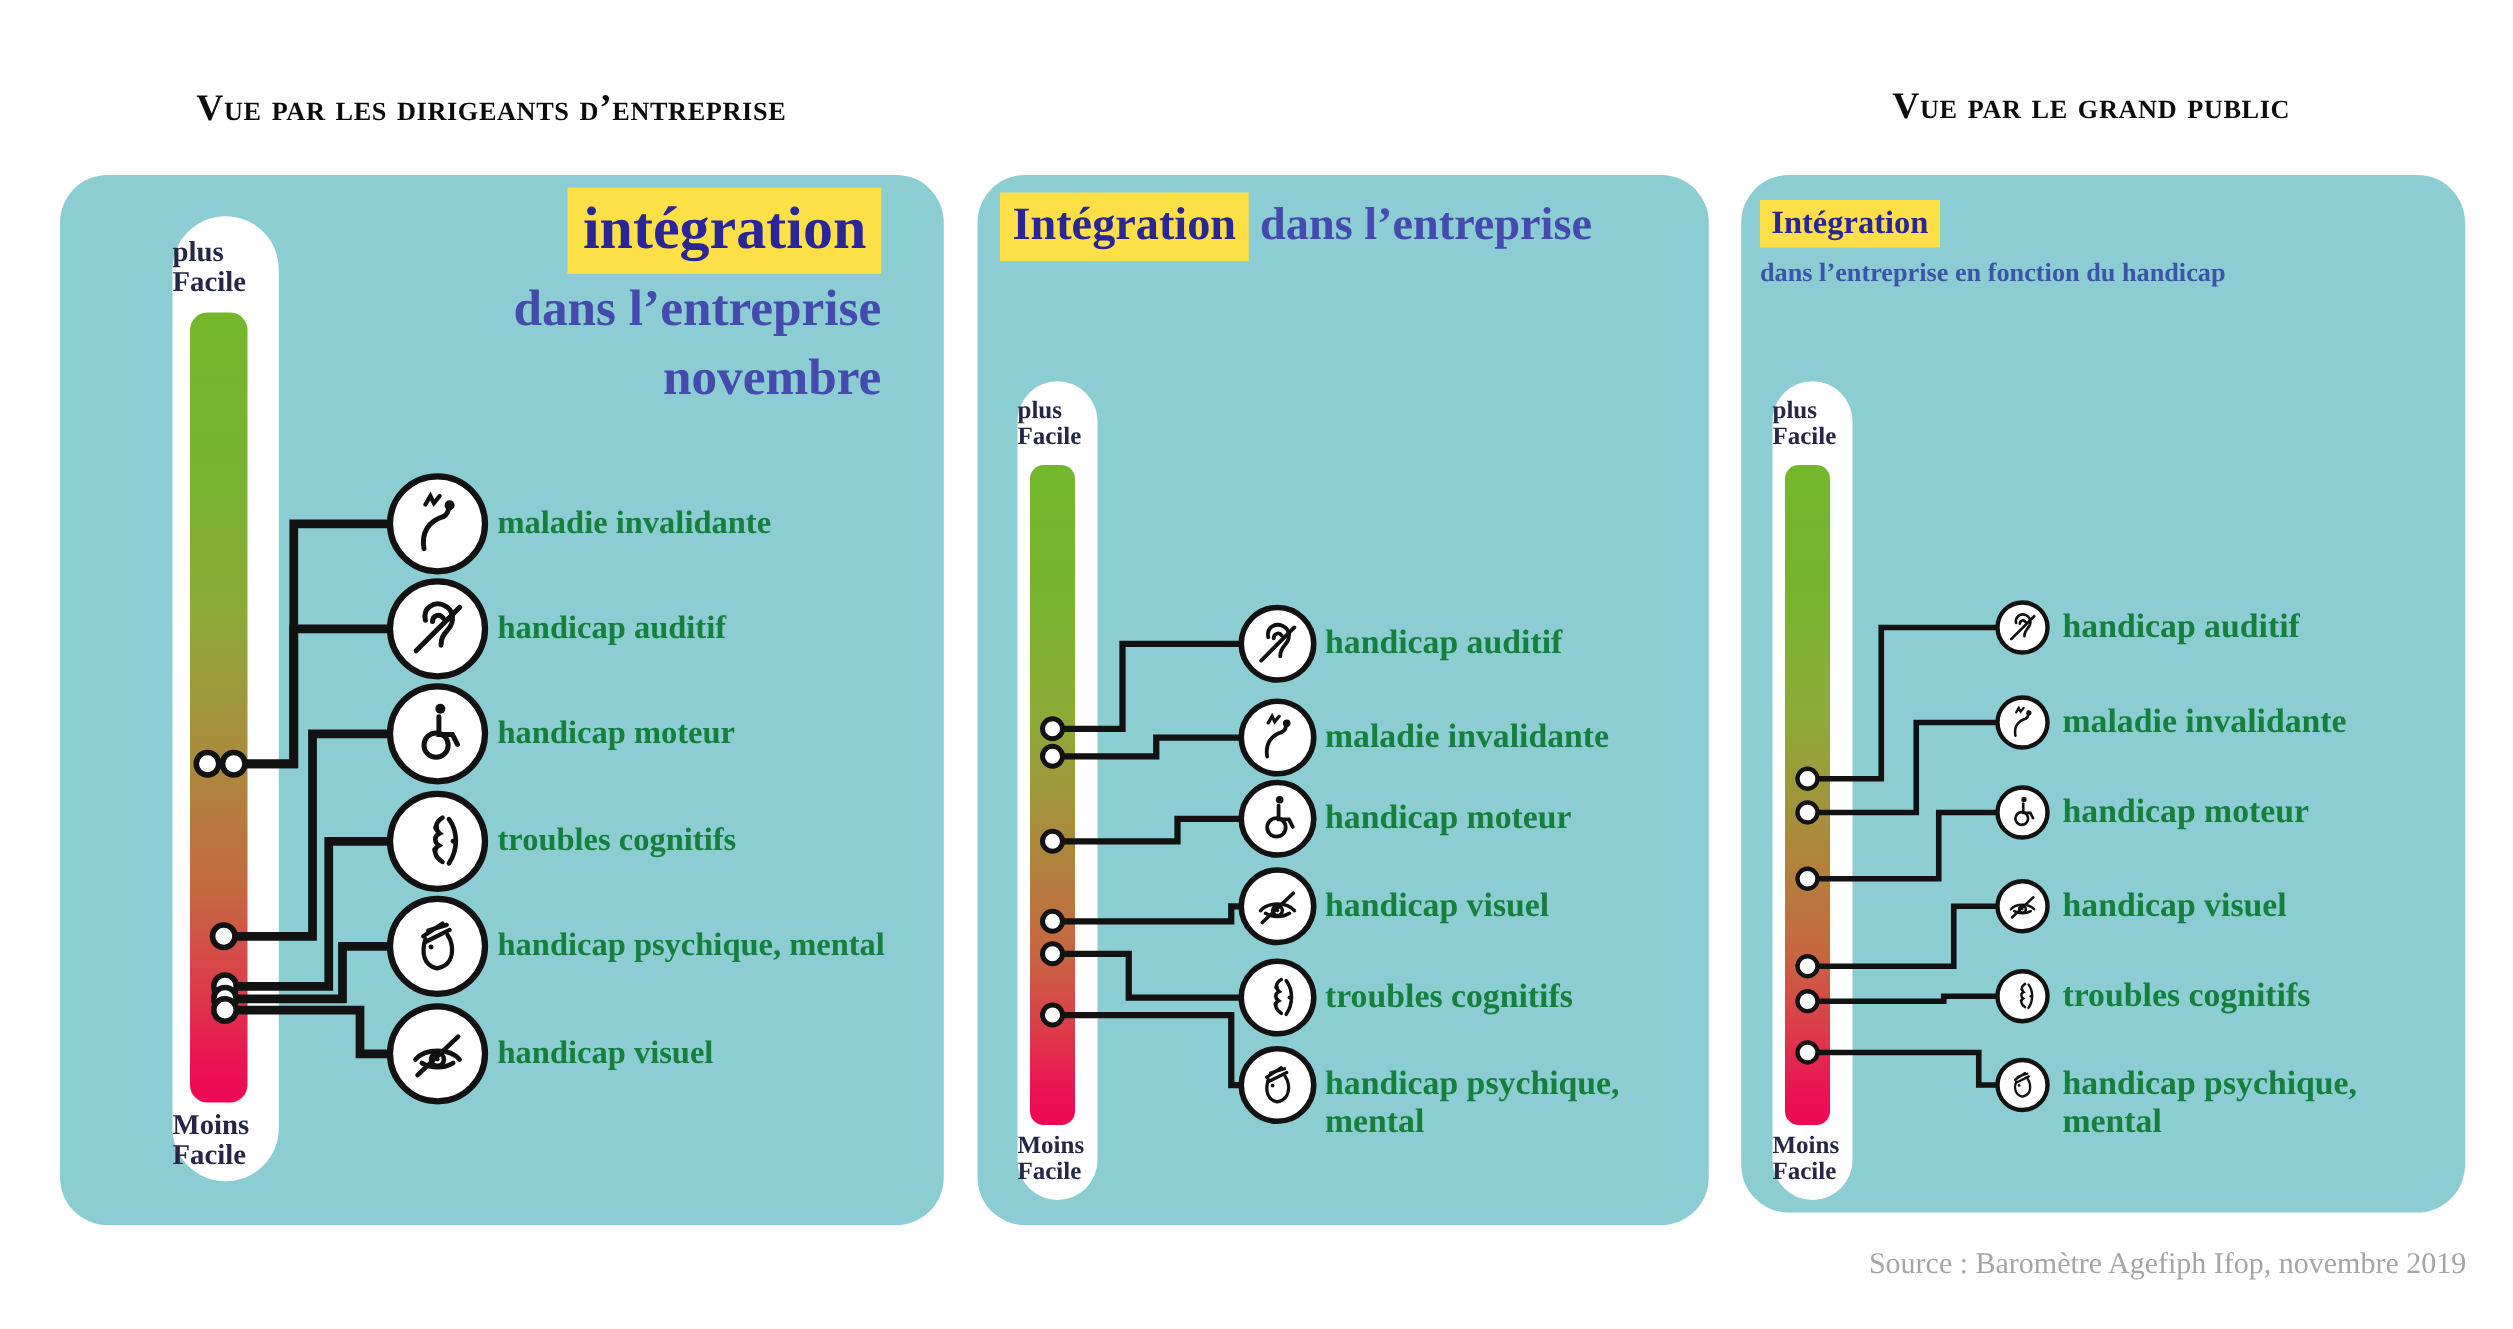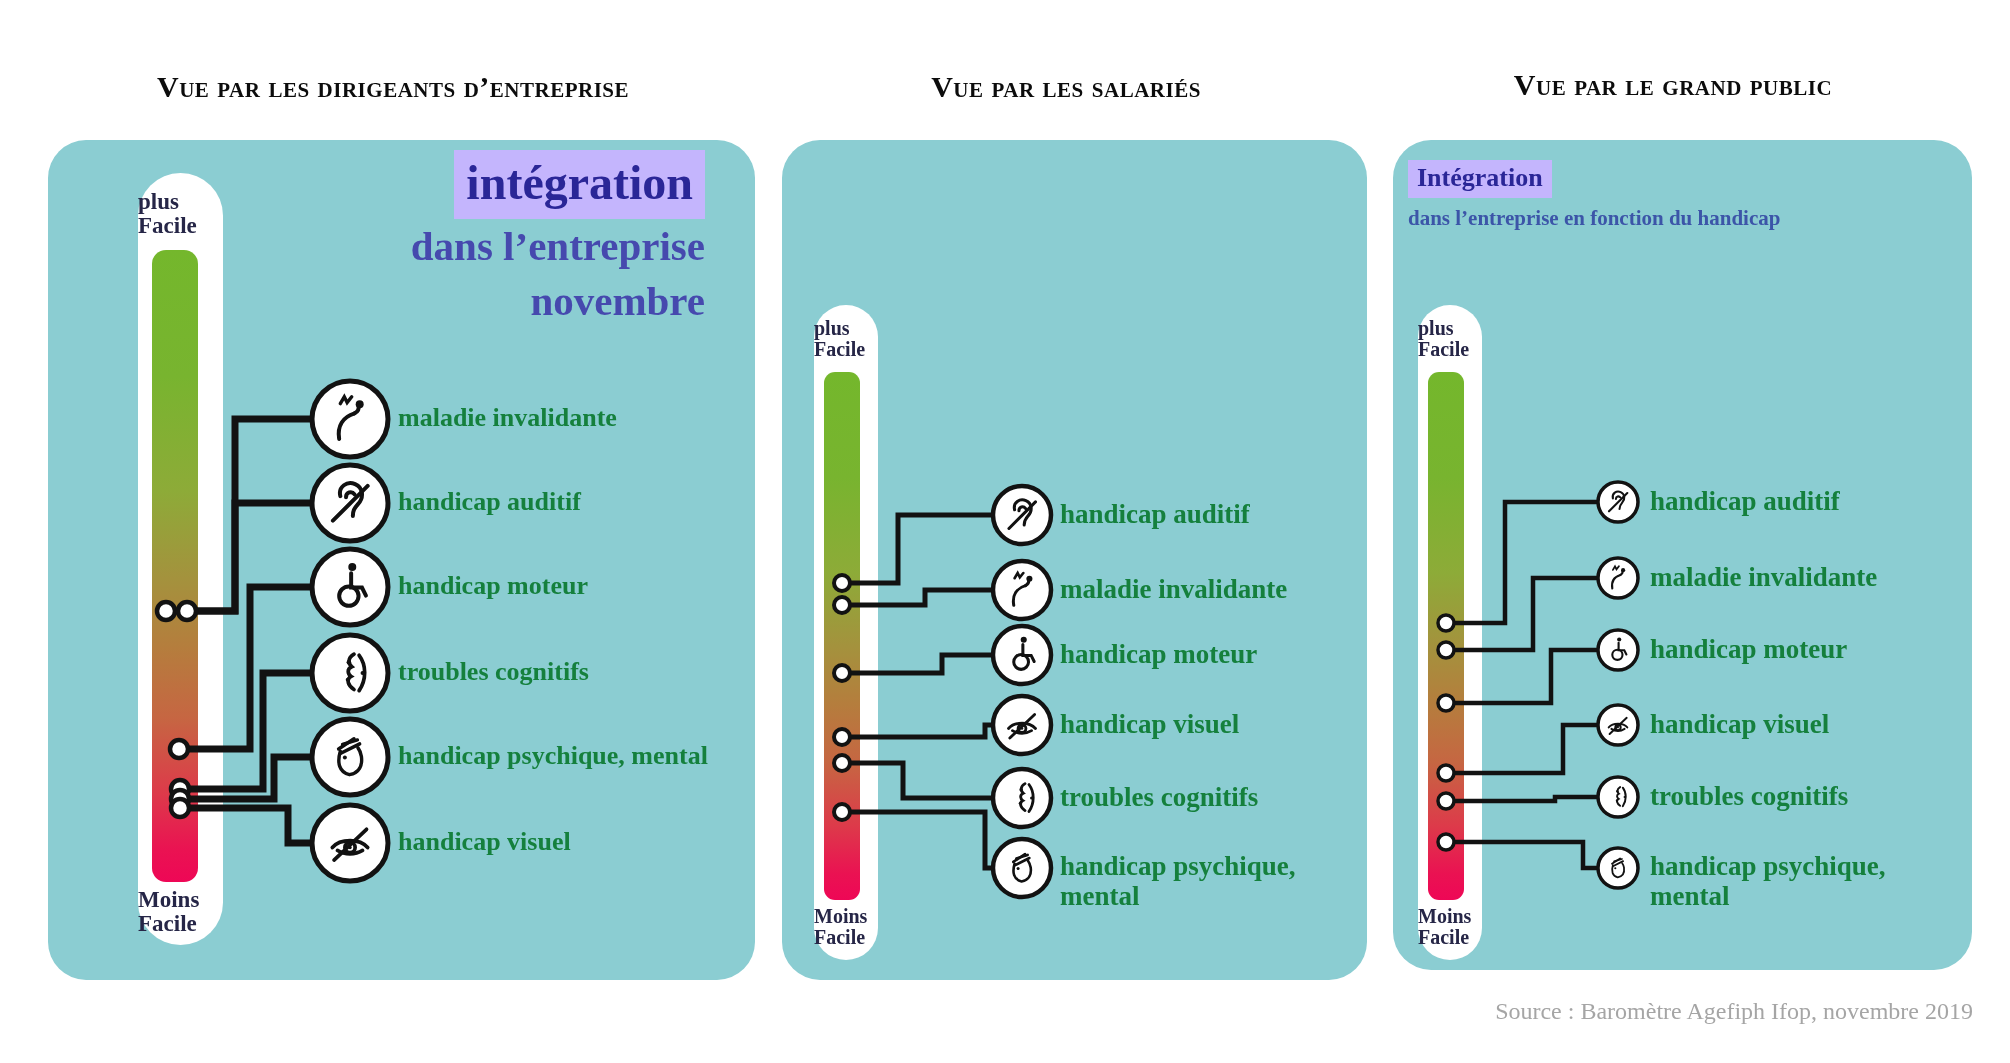--- a/index.html
+++ b/index.html
@@ -2,21 +2,21 @@
 <html lang="fr"><head>
 <meta charset="utf-8">
 <style>
   html,body{margin:0;padding:0;background:#fff;}
   .stage{position:relative;width:2010px;height:1063px;background:#fff;overflow:hidden;
          font-family:Liberation Serif, serif;}
   .col-title{position:absolute;width:820px;text-align:center;font-weight:bold;
              font-variant:small-caps;letter-spacing:.5px;font-size:30px;color:#0c0c0c;}
   .panel{position:absolute;background:#8bcdd2;border-radius:38px;}
   
-  .hl{display:inline-block;background:#c4b5fd;color:#2a2697;font-weight:bold;}
+  .hl{display:inline-block;background:#fde047;color:#2a2697;font-weight:bold;}
   .p1-heading{position:absolute;right:1305px;top:150px;text-align:right;}
   .p1-heading .hl{font-size:48px;padding:5px 12px 9px;}
   .p1-heading .ln{font-size:41px;line-height:55px;font-weight:bold;color:#4649ae;}
   .p2-heading{position:absolute;left:800px;top:154px;text-align:left;}
   .p2-heading .hl{font-size:37px;padding:4px 10px 8px;}
   .p2-heading .rest{font-size:37px;font-weight:bold;color:#4649ae;}
   .p2-heading .ln2{font-size:37px;font-weight:bold;color:#4649ae;margin-top:14px;}
   .p3-heading{position:absolute;left:1408px;top:160px;text-align:left;}
   .p3-heading .hl{font-size:26px;padding:3px 9px 5px;}
   .p3-heading .ln2{font-size:21px;font-weight:bold;color:#3c55a8;margin-top:8px;}
@@ -31,34 +31,36 @@
               line-height:1.12;transform:translateY(-54%);}
   .source{position:absolute;right:37px;top:998px;font-size:24px;color:#a5a5a5;}
   svg.overlay{position:absolute;left:0;top:0;}
 </style>
 </head>
 <body>
 
 <div class="stage" id="stage">
 
   <div class="col-title" style="left:-17px;top:70px">Vue par les dirigeants d’entreprise</div>
-  <div class="col-title" style="left:656px;top:70px">Vue par les salariés</div>
   <div class="col-title" style="left:1263px;top:68px">Vue par le grand public</div>
 
   <div class="panel" style="left:48px;top:140px;width:707px;height:840px"></div>
   <div class="panel" style="left:782px;top:140px;width:585px;height:840px"></div>
   <div class="panel" style="left:1393px;top:140px;width:579px;height:830px"></div>
 
   <div class="p1-heading">
     <div><span class="hl">intégration</span></div>
     <div class="ln">dans l’entreprise</div>
     <div class="ln">novembre</div>
   </div>
 
   <div class="p2-heading">
+    <div>
+      <span class="hl">Intégration</span><span class="rest"> dans l’entreprise</span>
+    </div>
   </div>
 
   <div class="p3-heading">
     <div><span class="hl">Intégration</span></div>
     <div class="ln2">dans l’entreprise en fonction du handicap</div>
   </div>
 
   <div class="pill" style="left:138px;top:173px;width:85px;height:772px"></div>
   <div class="therm-label" style="left:138px;top:190px;width:85px;font-size:23px">plus
 Facile</div>

